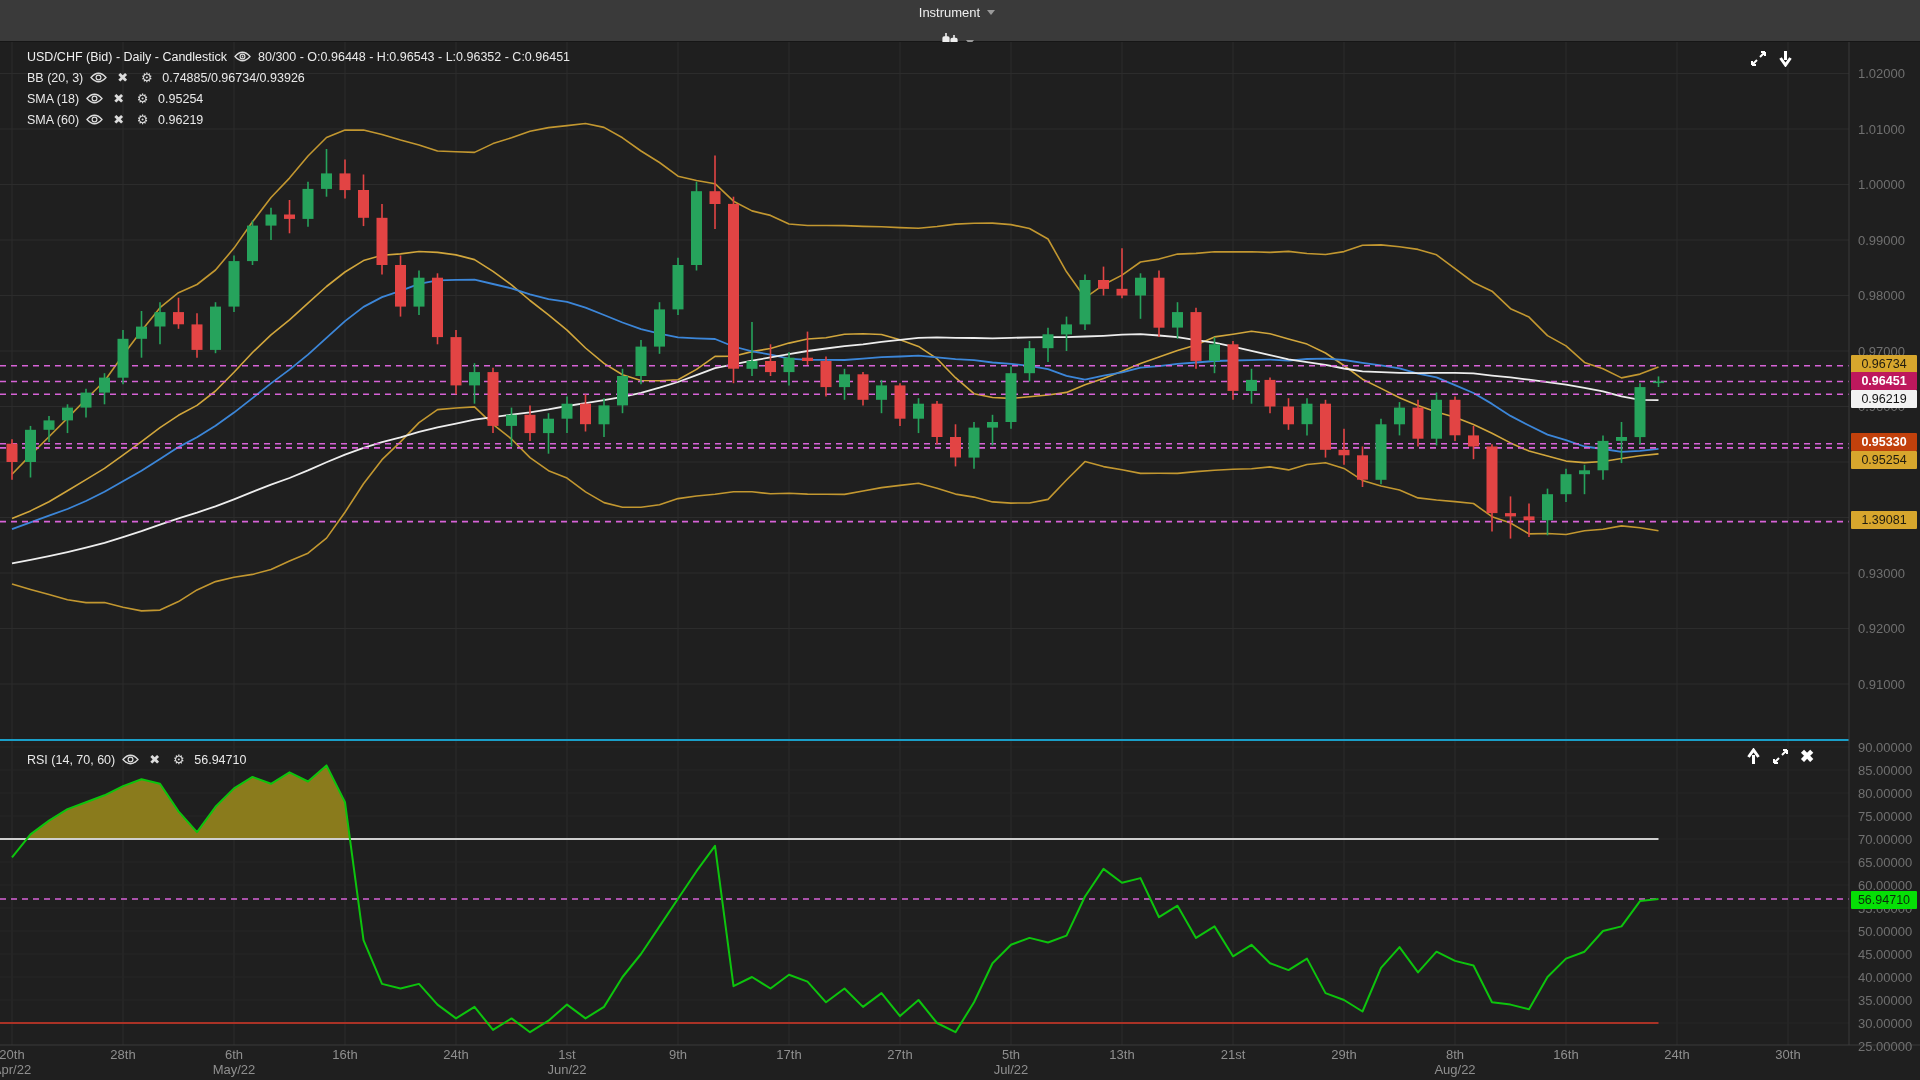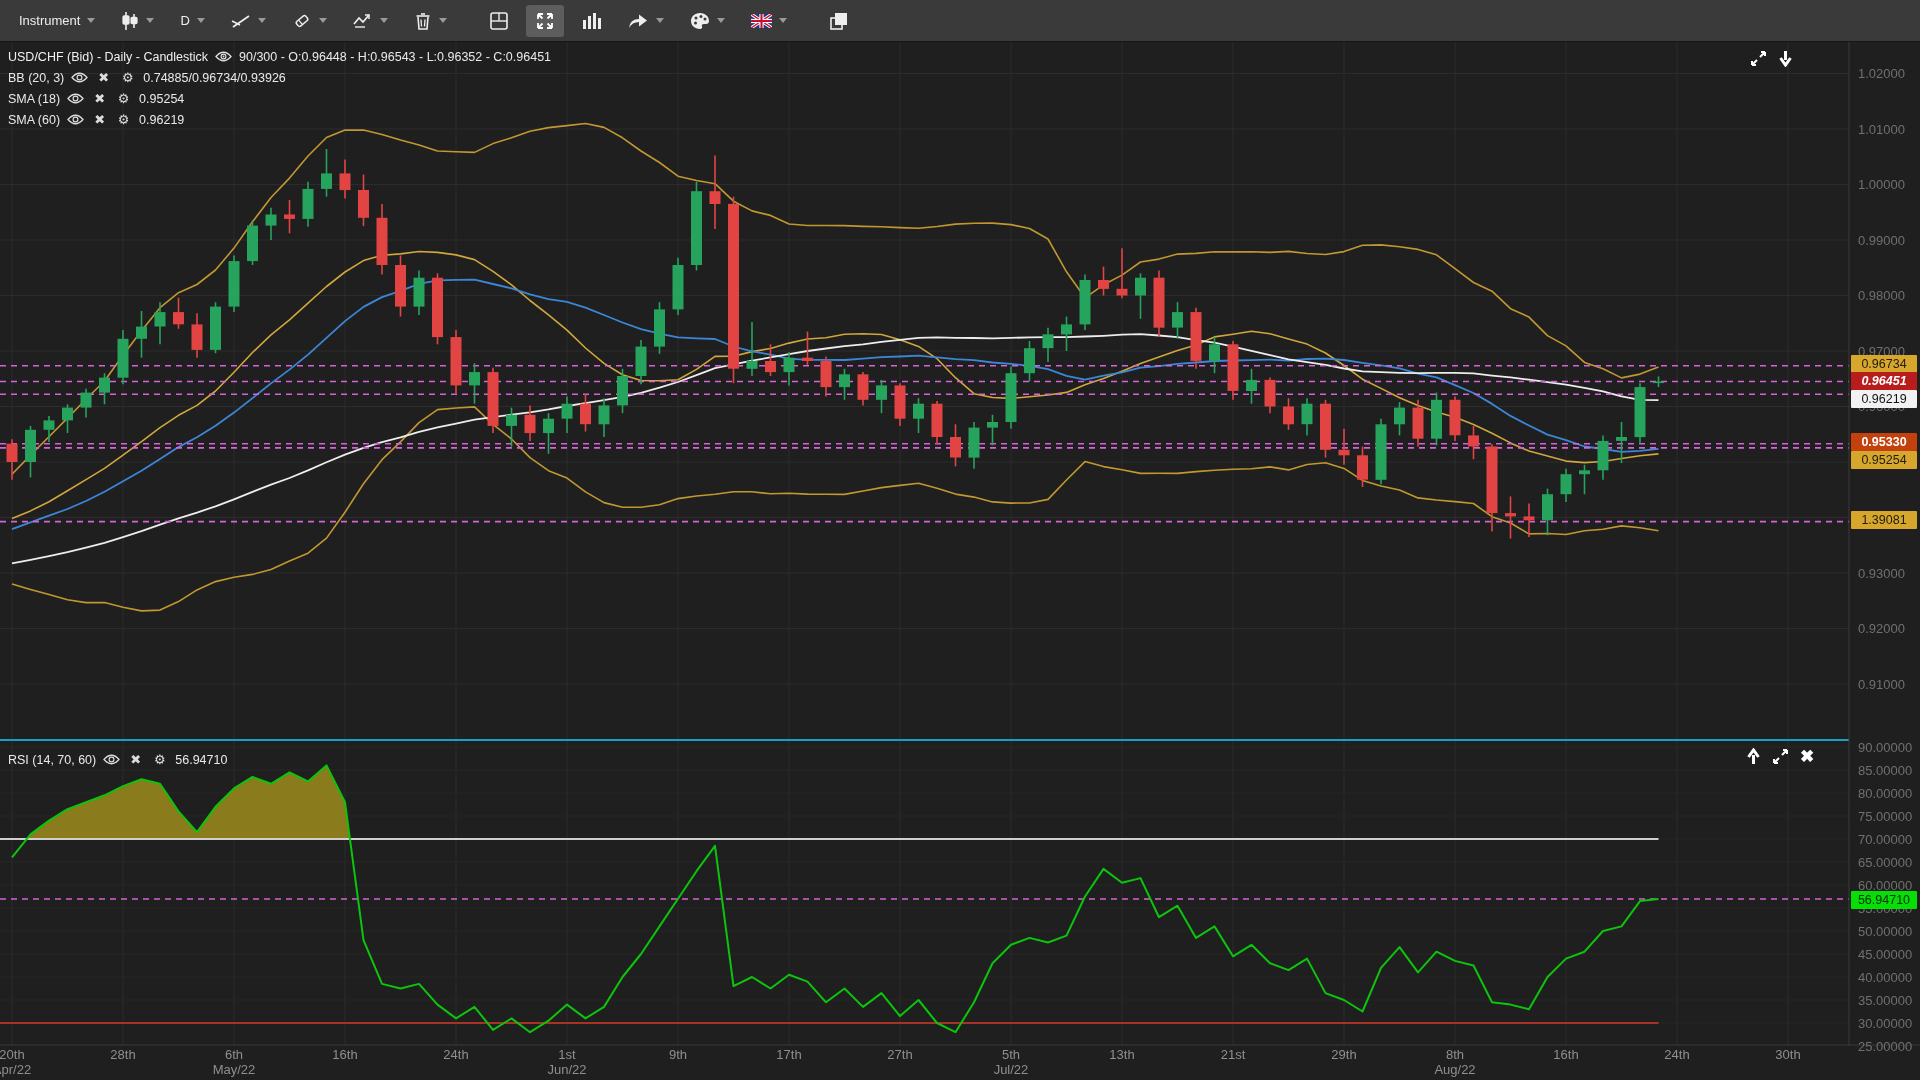--- a/index.html
+++ b/index.html
@@ -2,55 +2,55 @@
 <html><head>
 <meta charset="utf-8">
 <style>
   * { box-sizing: border-box; margin: 0; padding: 0; }
   html,body { width:1920px; height:1080px; background:#1e1e1e; overflow:hidden;
               font-family:"Liberation Sans", sans-serif; }
   #app { width:1920px; height:1080px; position:relative; background:#1f1f1f; }
 
   
   .toolbar { height:42px; background:#3a3a3a; display:flex; align-items:center;
-             padding:0 10px; gap:2px; border-bottom:1px solid #161616; }
+             padding:0 10px; gap:2px; border-bottom:1px solid #161616;flex-direction:column; }
   .tb-item { display:flex; align-items:center; gap:5px; padding:5px 9px; margin-right:6px;
              color:#e8e8e8; font-size:13px; border-radius:3px; cursor:pointer; height:32px; }
   .tb-item.active { background:#5d5d5d; }
   .caret { width:0; height:0; border-left:4px solid transparent; border-right:4px solid transparent;
            border-top:5px solid #9a9a9a; margin-left:2px; }
   .tb-ico svg { display:block; }
   .tb-label { font-size:13px; color:#eee; }
   .tb-sep { width:14px; }
 
   
   .chart-wrap { position:relative; width:1920px; height:1038px; background:#1f1f1f; }
   #chart-svg { position:absolute; left:0; top:0; }
 
   
   .legend { position:absolute; left:8px; top:4px; z-index:5; }
   .leg-row { display:flex; align-items:center; gap:7px; height:21px; color:#e9e9e9;
-             font-size:12.5px; white-space:nowrap; }
+             font-size:12.5px; white-space:nowrap;margin-left:19px; }
   .leg-title { font-size:12.5px; color:#f0f0f0; }
   .leg-val { color:#e9e9e9; }
   .mini-ico { display:inline-flex; align-items:center; justify-content:center; width:17px; height:14px;
               color:#dcdcdc; font-size:13px; cursor:pointer; line-height:1; }
   .rsi-legend { position:absolute; left:8px; top:707px; z-index:5; }
 
   
   .pane-icons { position:absolute; z-index:6; display:flex; gap:9px; align-items:center; }
   .pane-icons .mini-ico { width:18px; height:16px; color:#fff; }
   .main-pane-icons { right:126px; top:8px; }
   .rsi-pane-icons  { right:104px; top:706px; }
 
   
   .tag { position:absolute; left:1851px; width:66px; height:18px; line-height:18px;
          font-size:12.5px; text-align:center; z-index:4; border-radius:1px; }
   .tag-gold  { background:#d7a62d; color:#201c10; }
-  .tag-green { background:#b91c1c; color:#ffffff; font-weight:bold;font-style:italic; }
+  .tag-green { background:#be185d; color:#ffffff; font-weight:bold; }
   .tag-white { background:#f2f2f2; color:#141414; }
   .tag-blue  { background:#c2410c; color:#ffffff; font-weight:bold; }
   .tag-rsi   { background:#06df06; color:#0c2b0c; }
 </style>
 </head>
 <body>
 
 <div id="app">
 
   <div class="toolbar">
@@ -499,21 +499,21 @@
     <div class="legend">
       <div class="leg-row">
         <span class="leg-title">USD/CHF (Bid) - Daily - Candlestick</span>
         <span class="mini-ico">
             <svg width="17" height="11" viewBox="0 0 17 11">
               <path d="M1 5.5 Q8.5 -3 16 5.5 Q8.5 14 1 5.5Z" fill="none" stroke="#dcdcdc" stroke-width="1.3"></path>
               <circle cx="8.5" cy="5.5" r="2.4" fill="none" stroke="#dcdcdc" stroke-width="1.2"></circle>
               <circle cx="8.5" cy="5.5" r="0.9" fill="#dcdcdc"></circle>
             </svg>
           </span>
-        <span class="leg-val">90/300 - O:0.96448 - H:0.96543 - L:0.96352 - C:0.96451</span>
+        <span class="leg-val">80/300 - O:0.96448 - H:0.96543 - L:0.96352 - C:0.96451</span>
       </div>
       <div class="leg-row">
         <span>BB (20, 3)</span>
         <span class="mini-ico">
             <svg width="17" height="11" viewBox="0 0 17 11">
               <path d="M1 5.5 Q8.5 -3 16 5.5 Q8.5 14 1 5.5Z" fill="none" stroke="#dcdcdc" stroke-width="1.3"></path>
               <circle cx="8.5" cy="5.5" r="2.4" fill="none" stroke="#dcdcdc" stroke-width="1.2"></circle>
             </svg>
           </span>
         <span class="mini-ico">✖</span>

